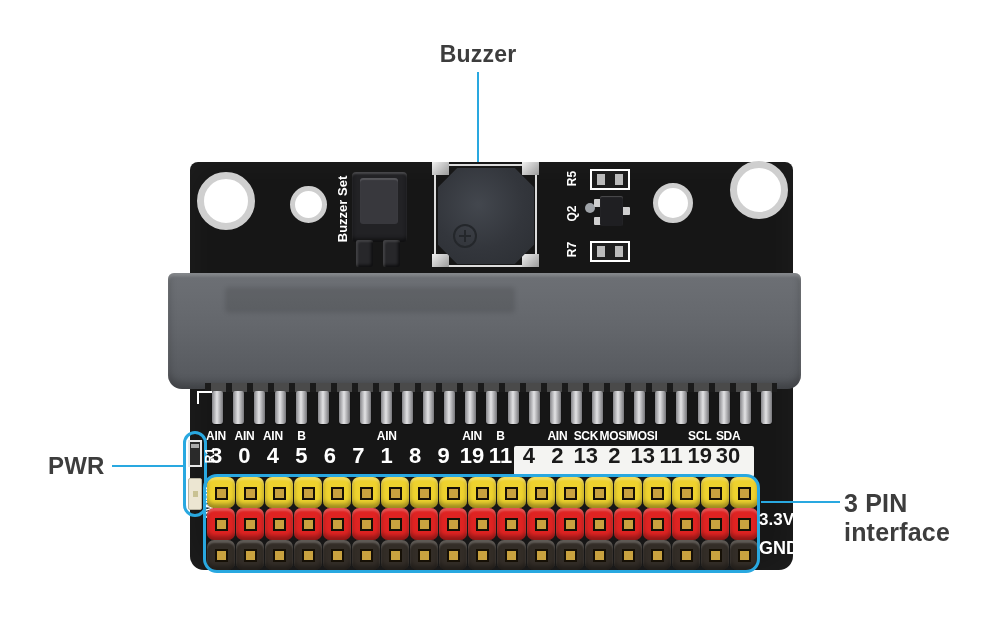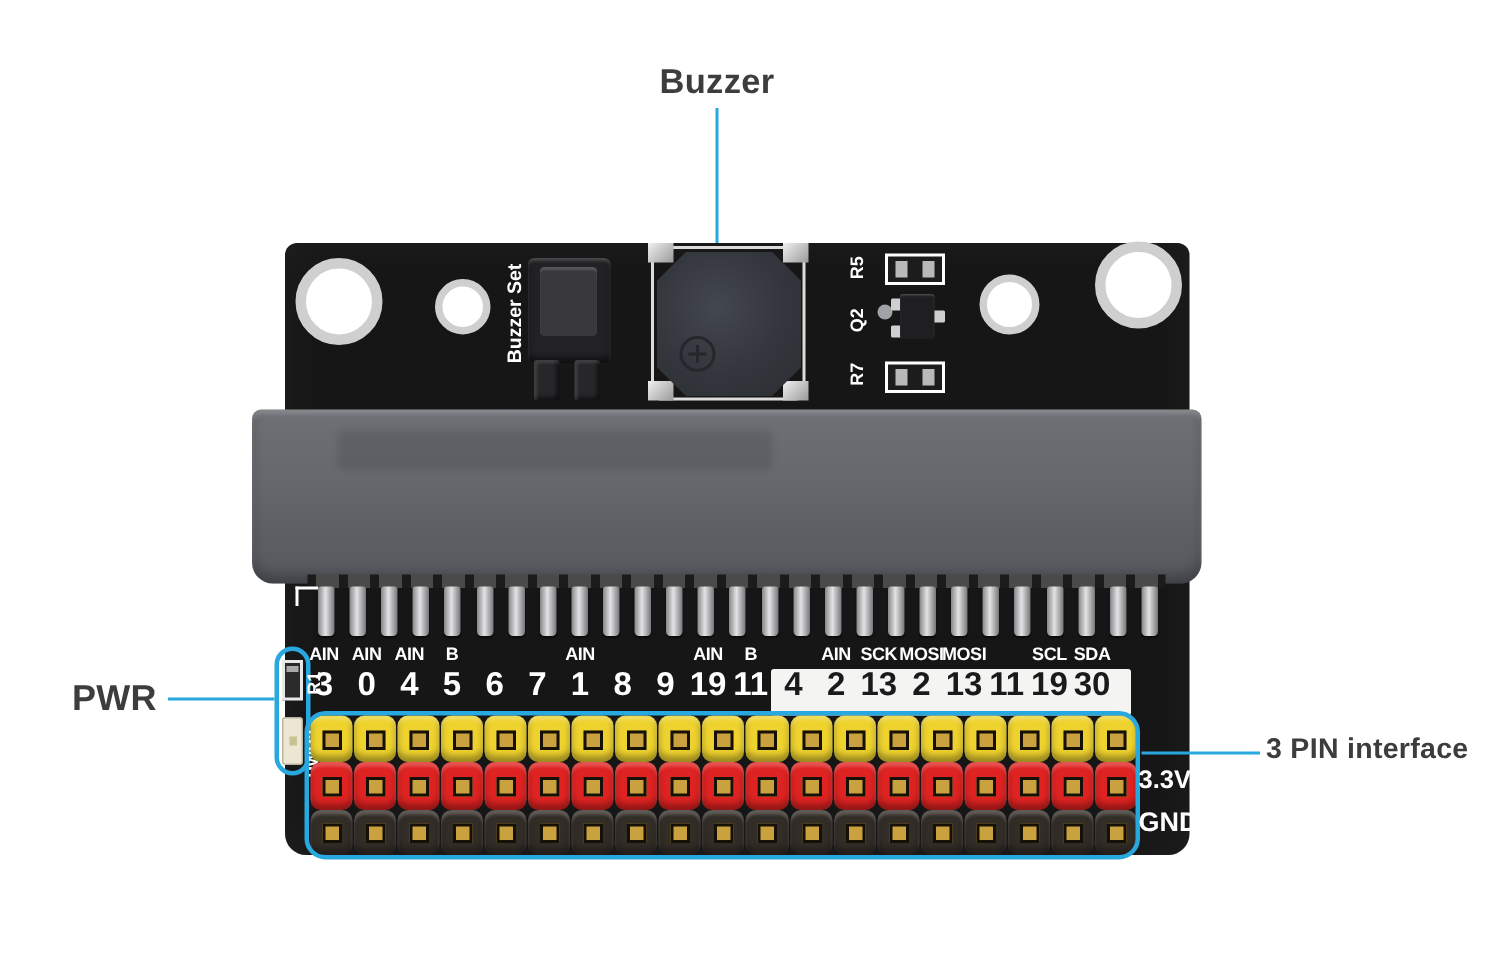--- a/index.html
+++ b/index.html
@@ -7,21 +7,21 @@
           font-family:"Liberation Sans", sans-serif;}
   .abs{position:absolute;}
 
   
   .ann-text{color:#3d3d3d;font-weight:600;letter-spacing:.2px;}
   .buzzer-label{left:420px;top:41px;width:116px;text-align:center;font-size:23px;}
   .buzzer-line{left:477px;top:72px;width:2px;height:122px;}
   .pwr-label{left:48px;top:452px;font-size:24px;text-align:right;}
   .pwr-line{left:112px;top:465px;width:71px;height:2px;}
   .threepin-line{left:761px;top:501px;width:79px;height:2px;}
-  .threepin-label{left:844px;top:489px;font-size:19px;}
+  .threepin-label{left:844px;top:489px;font-size:25px;}
   .blue{background:#29a8e0;}
 
   
   .board{left:190px;top:162px;width:603px;height:408px;background:#161616;
          border-radius:8px 8px 14px 14px;box-shadow:inset 0 0 40px rgba(255,255,255,.04);}
   .hole{border-radius:50%;background:#fff;box-sizing:border-box;}
   .hole.l1{left:197px;top:172px;width:58px;height:58px;border:7px solid #cfcfcf;}
   .hole.s1{left:290px;top:186px;width:37px;height:37px;border:5px solid #cfcfcf;}
   .hole.s2{left:653px;top:183px;width:40px;height:40px;border:5px solid #cfcfcf;}
   .hole.l2{left:730px;top:161px;width:58px;height:58px;border:7px solid #cfcfcf;}

